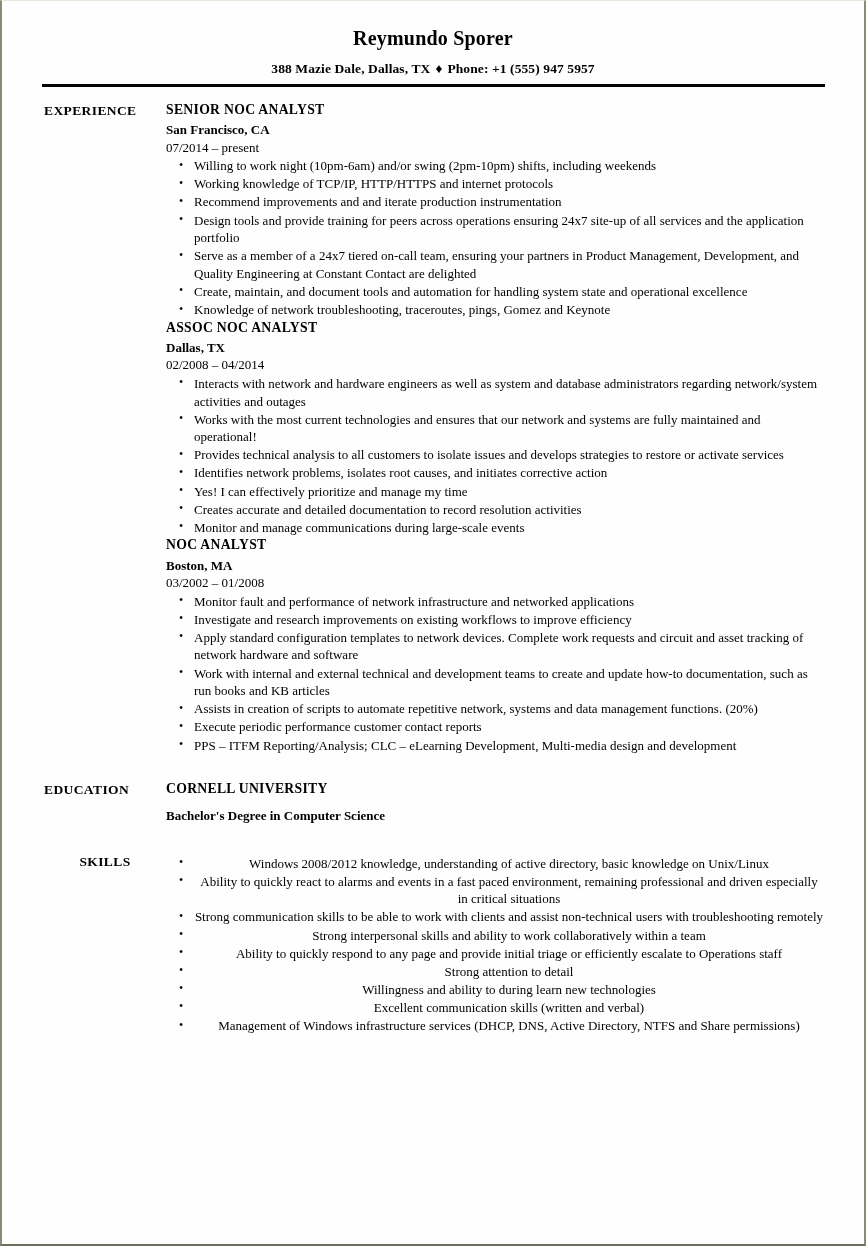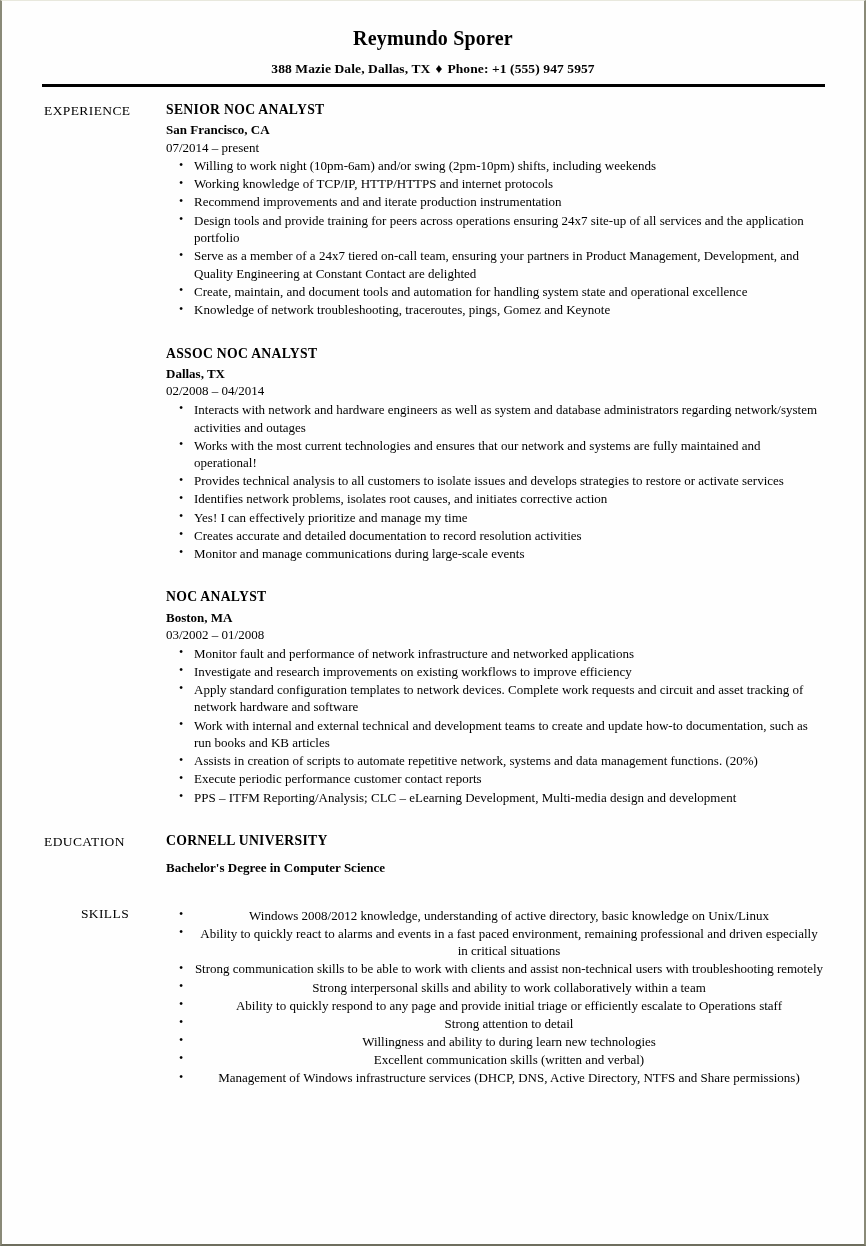--- a/index.html
+++ b/index.html
@@ -64,31 +64,31 @@
     padding: 14px 40px 0 42px;
   }
   .section {
     display: flex;
     align-items: flex-start;
   }
   .sec-label {
     width: 122px;
     flex: 0 0 122px;
     font-size: 13.5px;
-    font-weight: normal;
+    font-weight: bold;
     letter-spacing: 0.4px;
     padding-top: 2px;
   }
   .sec-body {
     flex: 1 1 auto;
     min-width: 0;
   }
 
   .job { margin-bottom: 0; }
-  .job + .job { margin-top: 26px; }
+  .job + .job { }
 
   .job-title {
     font-size: 13.7px;
     font-weight: bold;
     letter-spacing: 0.3px;
     line-height: 1.25;
   }
   .job-loc {
     font-size: 13px;
     font-weight: bold;

